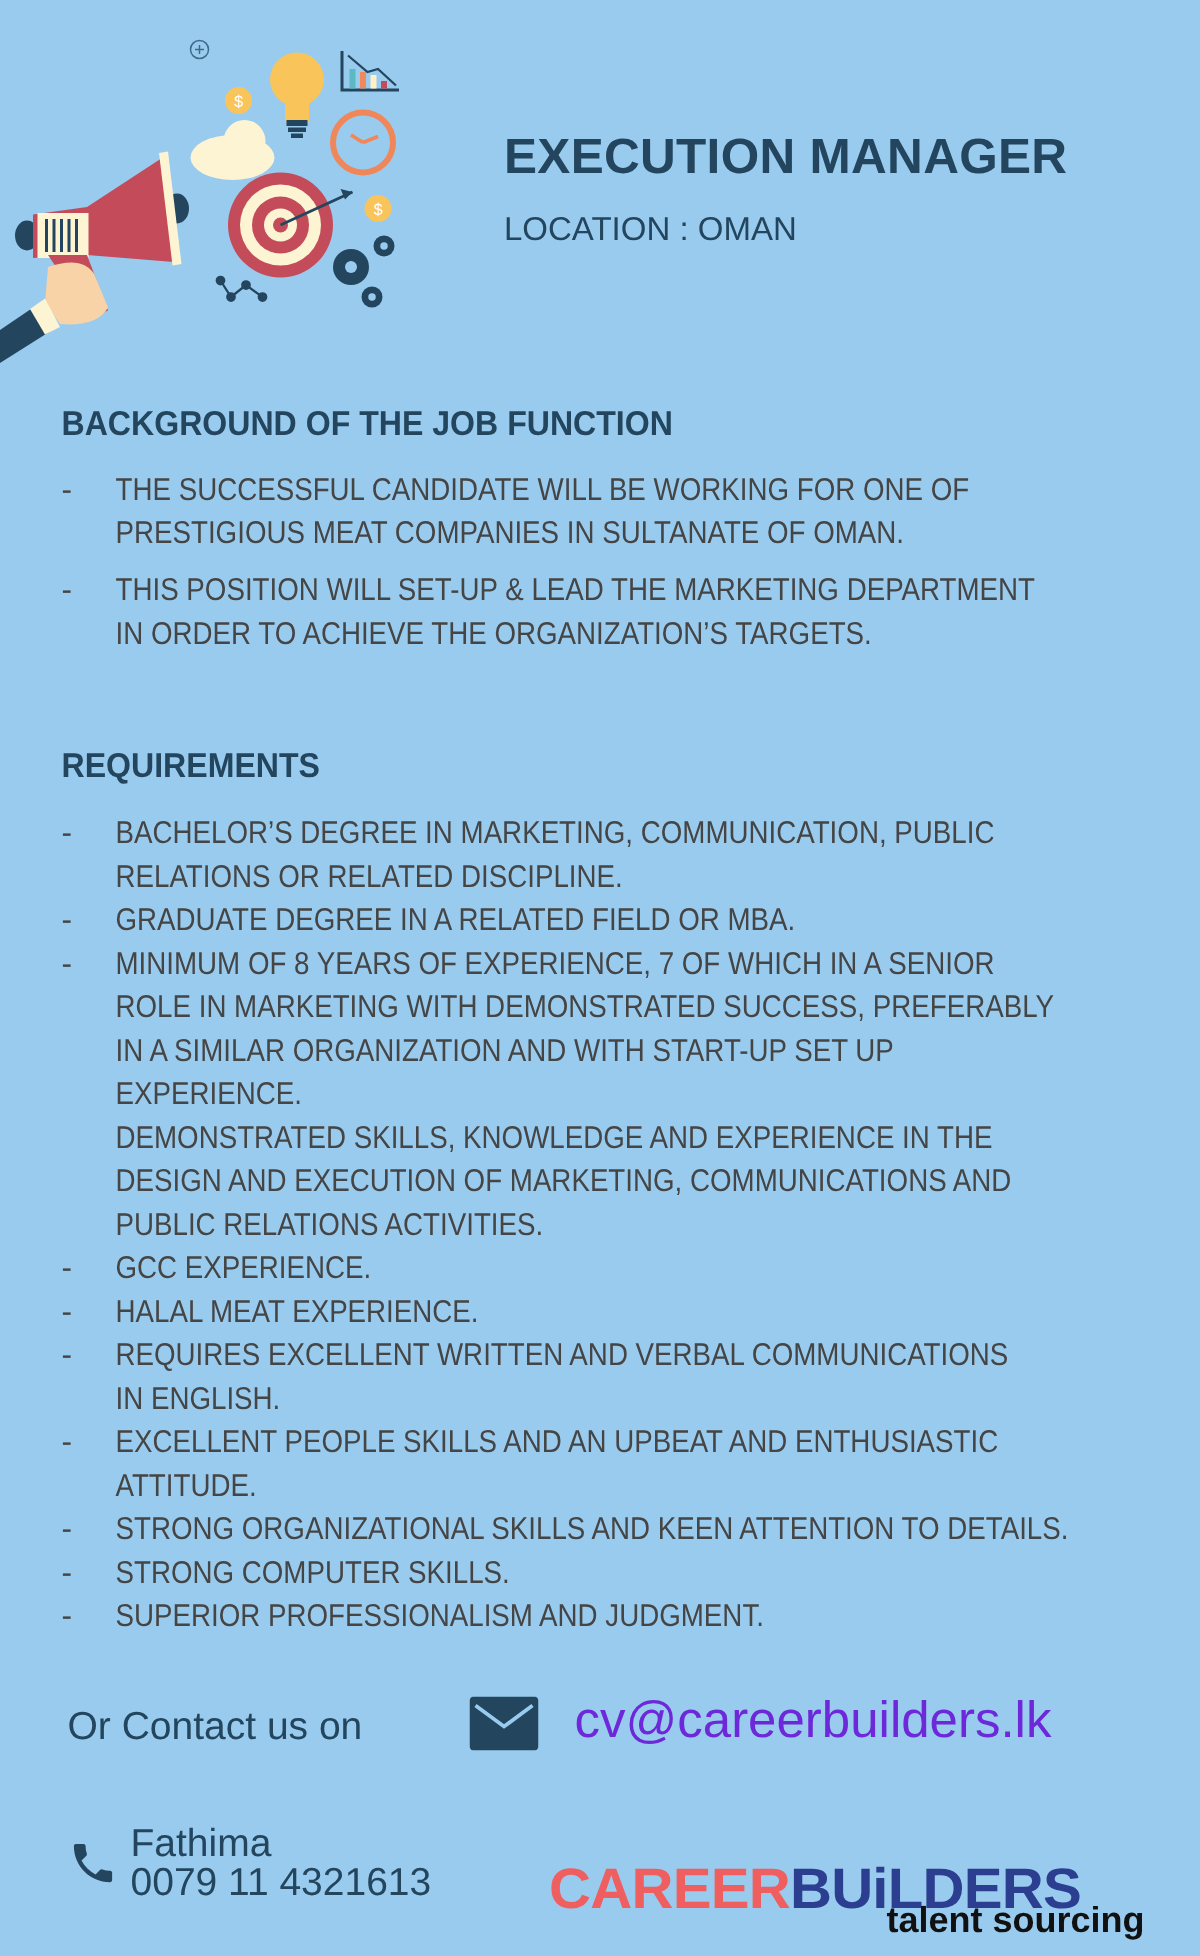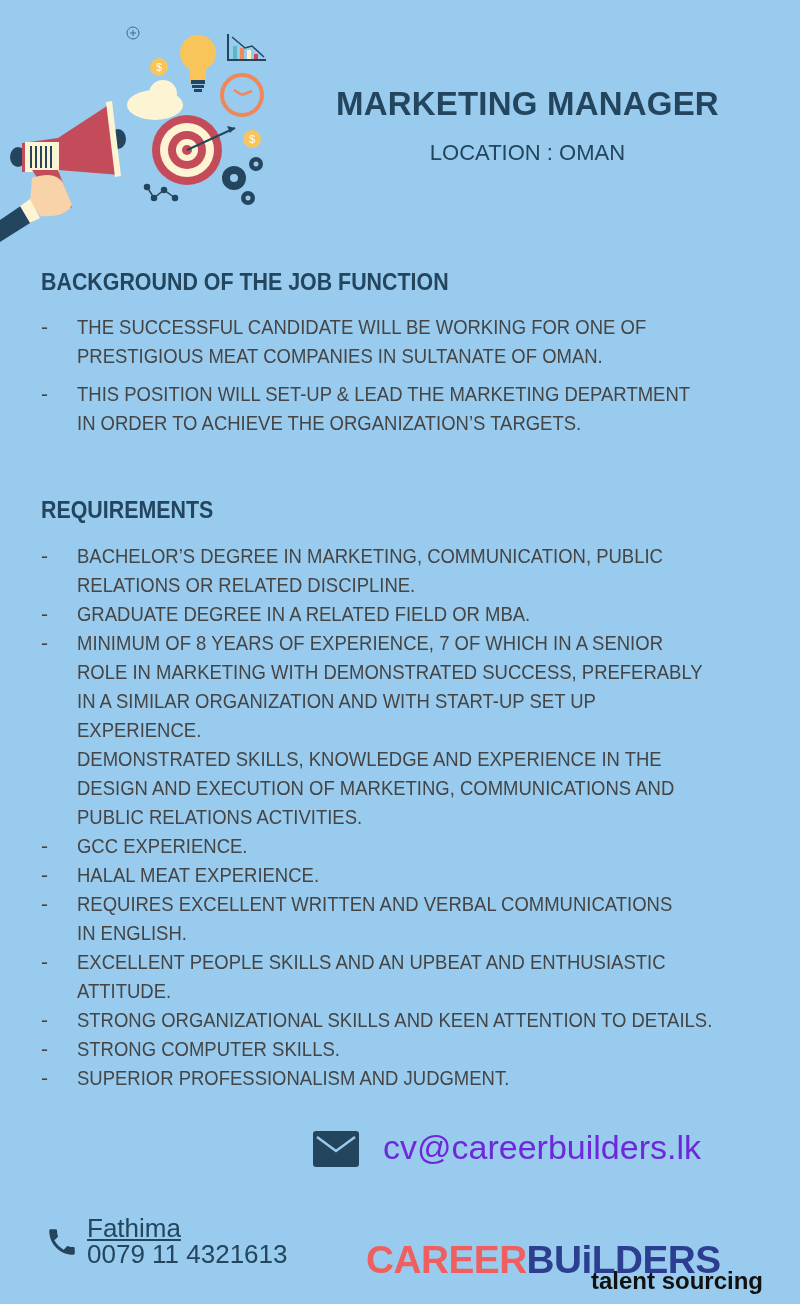--- a/index.html
+++ b/index.html
@@ -11,39 +11,39 @@
     color: #454545;
   }
   .illustration { position: absolute; left: 0; top: 20px; width: 280px; height: 225px; }
   .title-block { position: absolute; left: 336px; top: 84px; }
   .job-title {
     font-family: "Liberation Sans", sans-serif;
     font-weight: bold; font-size: 33px; color: #23465e; letter-spacing: 0.2px;
     margin: 0; line-height: 40px;
   }
   .job-location {
-    font-size: 22px; color: #23465e; margin-top: 16px; line-height: 26px; text-align: center;
+    font-size: 22px; color: #23465e; margin-top: 16px; line-height: 26px;
   }
   .section { position: absolute; left: 41px; width: 740px; }
   .section-heading {
     font-size: 23px; color: #23465e; margin: 0; line-height: 28px;
     transform: scaleX(0.93); transform-origin: left;
     white-space: nowrap;
   }
   .list { list-style: none; margin: 0; padding: 0; }
   .item { position: relative; padding-left: 36px; font-size: 21px; line-height: 29px; color: #454545; }
   .item .dash { position: absolute; left: 0; top: 0; width: 20px; }
   .item .text { display: block; transform: scaleX(0.88); transform-origin: left; white-space: pre-line; width: 790px; }
   .bg-list .item { margin-bottom: 9px; }
   .contact { position: absolute; left: 45px; top: 1130px; color: #23465e; }
   .contact-line { font-size: 26px; line-height: 41px; white-space: nowrap; }
   .phone-block { position: absolute; left: 0; top: 84px; width: 300px; height: 60px; }
   .phone-icon { position: absolute; left: 0; top: 10px; }
   .phone-name, .phone-num { position: absolute; left: 42px; font-size: 26px; line-height: 28px; color: #23465e; white-space: nowrap;}
-  .phone-name { top: 0; text-decoration: underline; }
+  .phone-name { top: 0; }
   .phone-num { top: 26px; }
   .email-icon { position: absolute; left: 313px; top: 1131px; }
   .email-text { position: absolute; left: 383px; top: 1126px; font-size: 34px; color: #6d28d9; line-height: 42px; white-space: nowrap; }
   .logo { position: absolute; left: 366px; top: 1240px; width: 405px; height: 62px; }
   .logo-main { font-size: 38px; font-weight: bold; line-height: 40px; white-space: nowrap; letter-spacing: -0.5px; transform: scaleX(1.02); transform-origin: left; }
   .logo-career { color: #ef5f5f; }
   .logo-builders { color: #2b3e8f; }
   .logo-sub { position: absolute; right: 8px; top: 28px; font-size: 24px; font-weight: bold; color: #111; line-height: 26px; white-space: nowrap; }
 </style>
 </head>
@@ -137,21 +137,21 @@
   </g>
 
   <g>
     <path d="M32,158 Q55,150 63,163 L72,185 Q65,198 40,196 L30,182 Z" fill="#f8d3a8"></path>
     <polygon points="0,200 28,181 38,198 0,222" fill="#23465e"></polygon>
     <polygon points="20,186 30,179 40,198 30,203" fill="#fdf4d4"></polygon>
   </g>
 </svg>
 
 <div class="title-block">
-  <h1 class="job-title">MARKETING MANAGER</h1>
+  <h1 class="job-title">EXECUTION MANAGER</h1>
   <div class="job-location">LOCATION : OMAN</div>
 </div>
 
 <div class="section" style="top:268px;">
   <h2 class="section-heading">BACKGROUND OF THE JOB FUNCTION</h2>
   <ul class="list bg-list" style="margin-top:16px;">
     <li class="item">
       <span class="dash">-</span>
       <span class="text">THE SUCCESSFUL CANDIDATE WILL BE WORKING FOR ONE OF
 PRESTIGIOUS MEAT COMPANIES IN SULTANATE OF OMAN.</span>
@@ -213,20 +213,21 @@
       <span class="text">STRONG COMPUTER SKILLS.</span>
     </li>
     <li class="item">
       <span class="dash">-</span>
       <span class="text">SUPERIOR PROFESSIONALISM AND JUDGMENT.</span>
     </li>
   </ul>
 </div>
 
 <div class="contact">
+  <div class="contact-line">Or Contact us on</div>
   <div class="phone-block">
     <svg class="phone-icon" width="34" height="36" viewBox="0 0 24 24">
       <path fill="#23465e" d="M6.6 10.8c1.4 2.8 3.8 5.1 6.6 6.6l2.2-2.2c.3-.3.7-.4 1-.2 1.1.4 2.3.6 3.6.6.6 0 1 .4 1 1V20c0 .6-.4 1-1 1C10.6 21 3 13.4 3 4c0-.6.4-1 1-1h3.5c.6 0 1 .4 1 1 0 1.3.2 2.5.6 3.6.1.3 0 .7-.2 1L6.6 10.8z"></path>
     </svg>
     <div class="phone-name">Fathima</div>
     <div class="phone-num">0079 11 4321613</div>
   </div>
 </div>
 
 <svg class="email-icon" width="46" height="36" viewBox="0 0 46 36">

